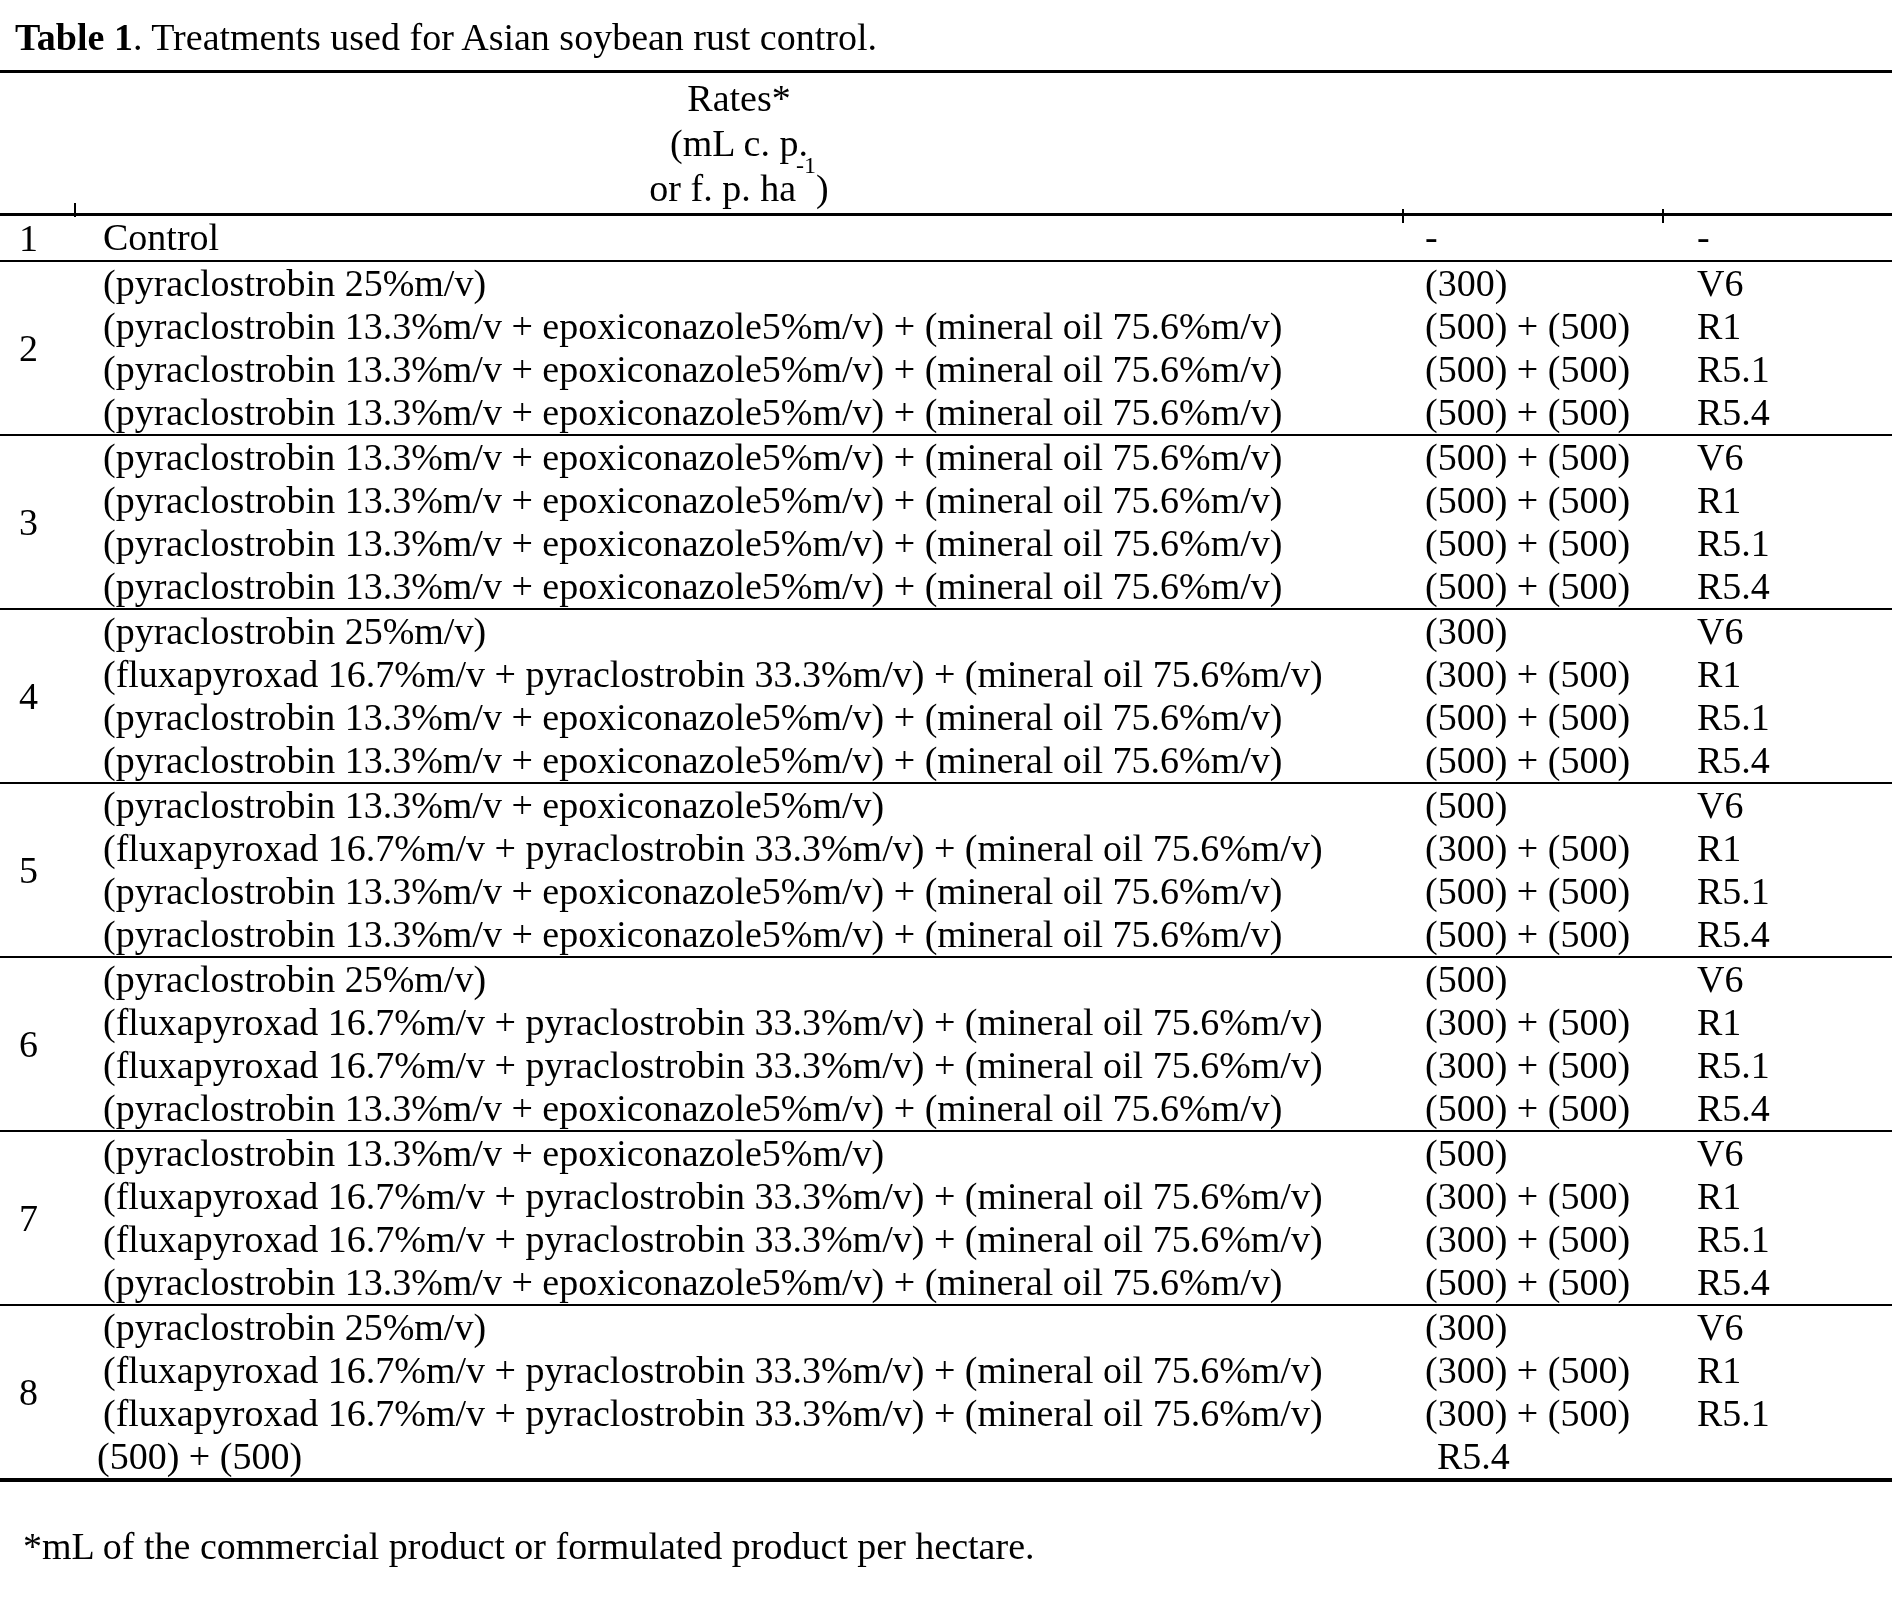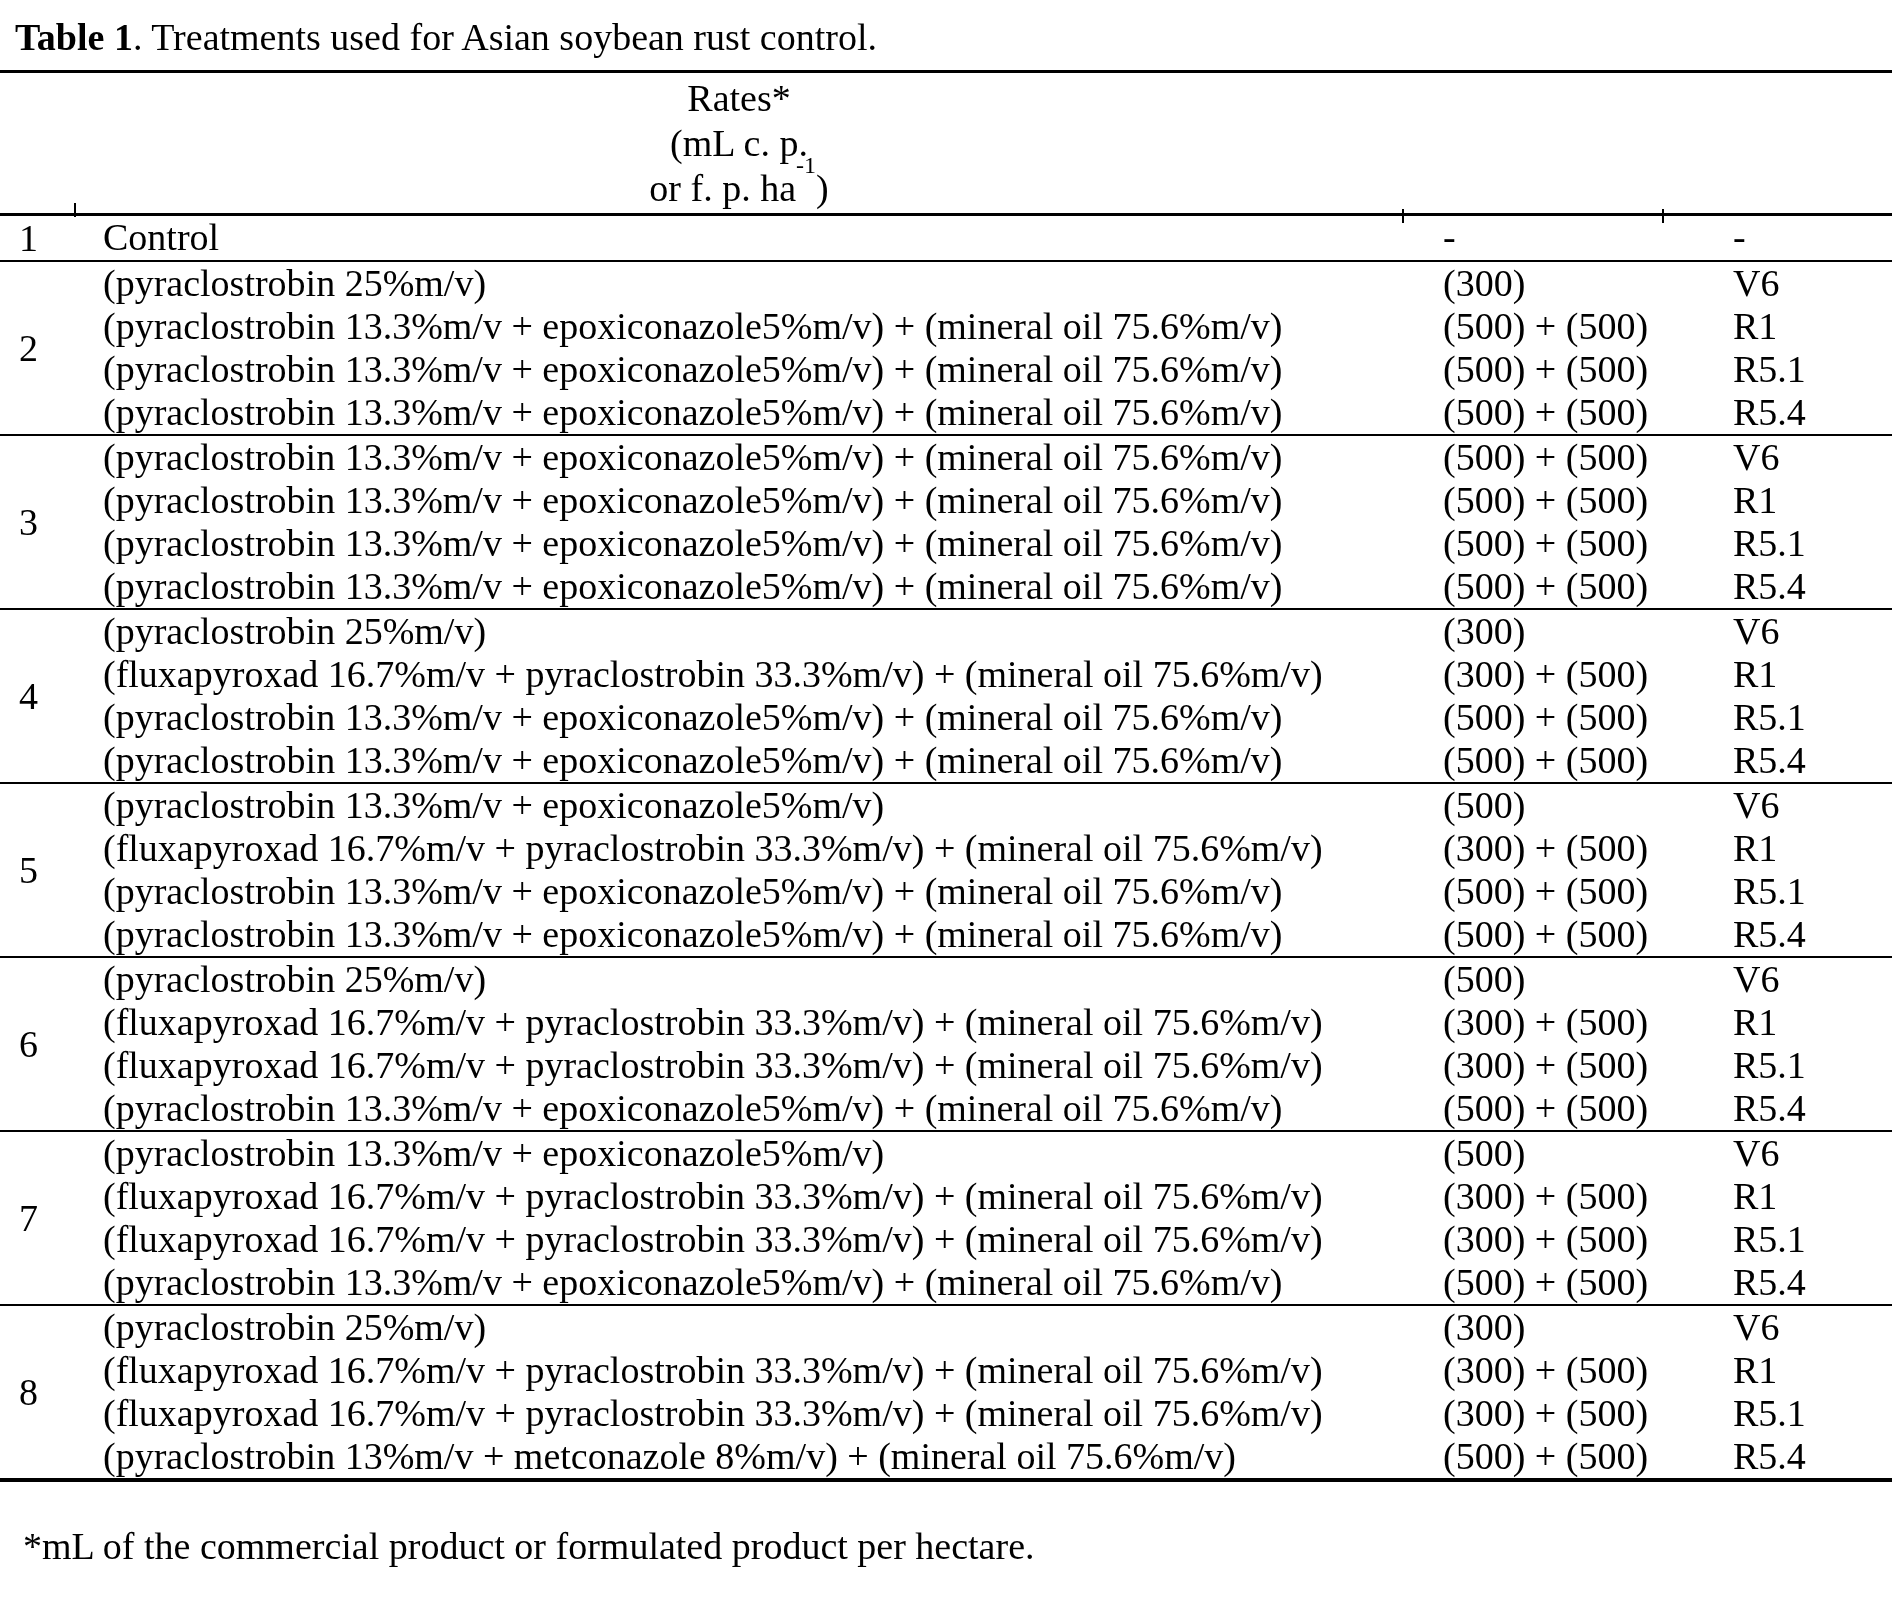--- a/index.html
+++ b/index.html
@@ -49,21 +49,20 @@
     display:flex;
     align-items:center;
   }
   .rows{display:block;}
   .row{
     display:grid;
     grid-template-columns:1328px 260px 1fr;
     height:43px;
     line-height:43px;
     white-space:nowrap;
-    gap:18px;
   }
   .cell{overflow:visible;}
   .treat{padding-left:28px;}
   .rate{padding-left:22px;}
   .time{padding-left:34px;}
   .footnote{
     margin:40px 0 0 23px;
     line-height:48px;
     white-space:nowrap;
   }
@@ -293,21 +292,20 @@
     <div class="cell time">R1</div>
   </div>
 
   <div class="row">
     <div class="cell treat">(fluxapyroxad 16.7%m/v + pyraclostrobin 33.3%m/v) + (mineral oil 75.6%m/v)</div>
     <div class="cell rate">(300) + (500)</div>
     <div class="cell time">R5.1</div>
   </div>
 
   <div class="row">
-    <div class="cell treat">(pyraclostrobin 13%m/v + metconazole 8%m/v) + (mineral oil 75.6%m/v)</div>
     <div class="cell rate">(500) + (500)</div>
     <div class="cell time">R5.4</div>
   </div>
 </div>
   </div>
 </div>
   <div class="tick tick-a"></div>
   <div class="tick tick-b"></div>
   <div class="tick tick-c"></div>
 </div>

